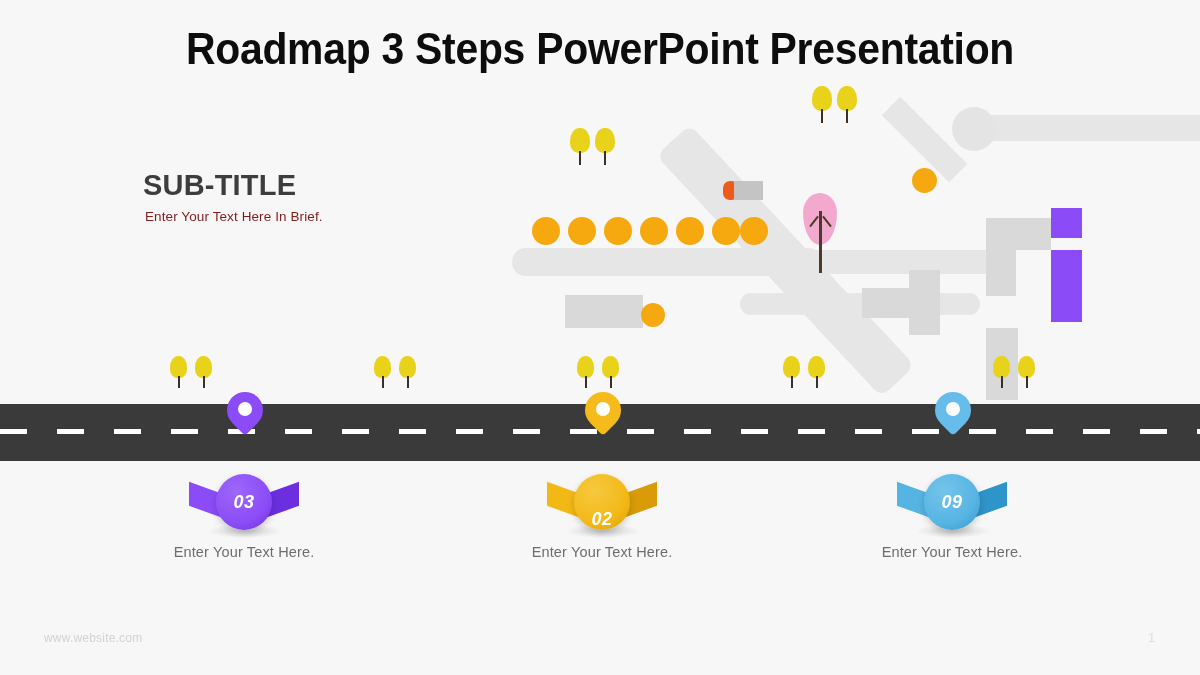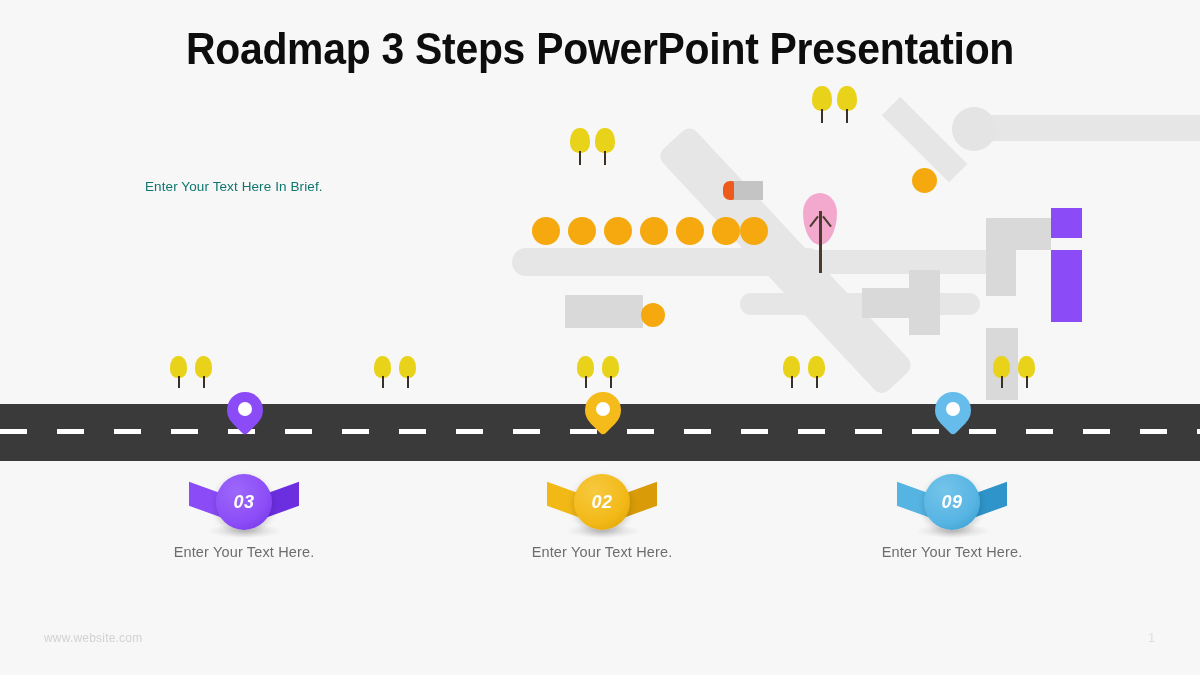--- a/index.html
+++ b/index.html
@@ -49,21 +49,21 @@
   #subtitle {
     font-size: 29px;
     font-weight: bold;
     color: #3d3d3d;
     letter-spacing: 0.2px;
     margin: 0;
     line-height: 1.05;
   }
   #subtitle-desc {
     font-size: 13.5px;
-    color: #0f766e;
+    color: #7f1d1d;
     margin: 9px 0 0 2px;
     letter-spacing: 0.1px;
   }
 
   
   #map {
     position: absolute;
     left: 500px;
     top: 80px;
     width: 700px;
@@ -409,20 +409,21 @@
         <div class="hole"></div>
       </div>
       <div class="pin" style="left: 935px; top: 392px;">
         <div class="tail" style="background: rgb(102, 188, 234);"></div>
         <div class="head" style="background: rgb(102, 188, 234);"></div>
         <div class="hole"></div>
       </div>
     </div>
 
   <div id="subtitle-block">
+    <div id="subtitle">SUB-TITLE</div>
     <div id="subtitle-desc">Enter Your Text Here In Brief.</div>
   </div>
 
   <div id="steps-layer">
       <div class="step" style="left: 189px; top: 480px; width: 110px;">
         <div class="step-shadow"></div>
         <div class="ribbon">
           <div class="wing left">
             <div class="panel" style="background: rgb(139, 76, 247); clip-path: polygon(0% 4%, 100% 48%, 100% 100%, 0% 56%);"></div>
           </div>
@@ -438,21 +439,21 @@
       <div class="step" style="left: 547px; top: 480px; width: 110px;">
         <div class="step-shadow"></div>
         <div class="ribbon">
           <div class="wing left">
             <div class="panel" style="background: rgb(242, 184, 22); clip-path: polygon(0% 4%, 100% 48%, 100% 100%, 0% 56%);"></div>
           </div>
           <div class="wing right">
             <div class="panel" style="background: rgb(217, 156, 8); clip-path: polygon(100% 4%, 0% 48%, 0% 100%, 100% 56%);"></div>
           </div>
         </div>
-        <div class="badge" style="background: radial-gradient(circle at 36% 30%, rgb(247, 201, 63) 0%, rgb(242, 184, 22) 62%, rgb(217, 156, 8) 100%);">
+        <div class="badge" style="background: radial-gradient(circle at 36% 30%, rgb(247, 201, 63) 0%, rgb(242, 184, 22) 62%, rgb(217, 156, 8) 100%); align-items: flex-end;">
           <span>02</span>
         </div>
         <div class="step-label">Enter Your Text Here.</div>
       </div>
       <div class="step" style="left: 897px; top: 480px; width: 110px;">
         <div class="step-shadow"></div>
         <div class="ribbon">
           <div class="wing left">
             <div class="panel" style="background: rgb(86, 180, 227); clip-path: polygon(0% 4%, 100% 48%, 100% 100%, 0% 56%);"></div>
           </div>

